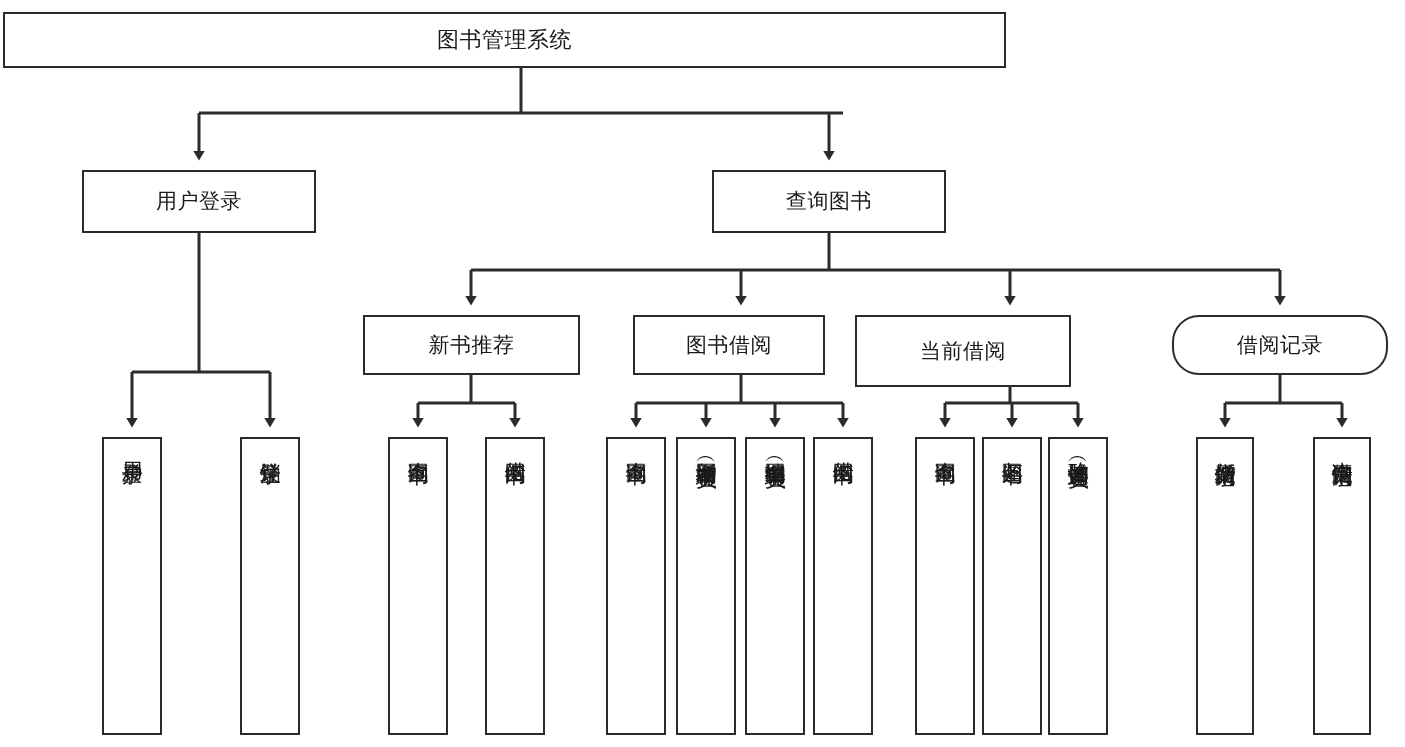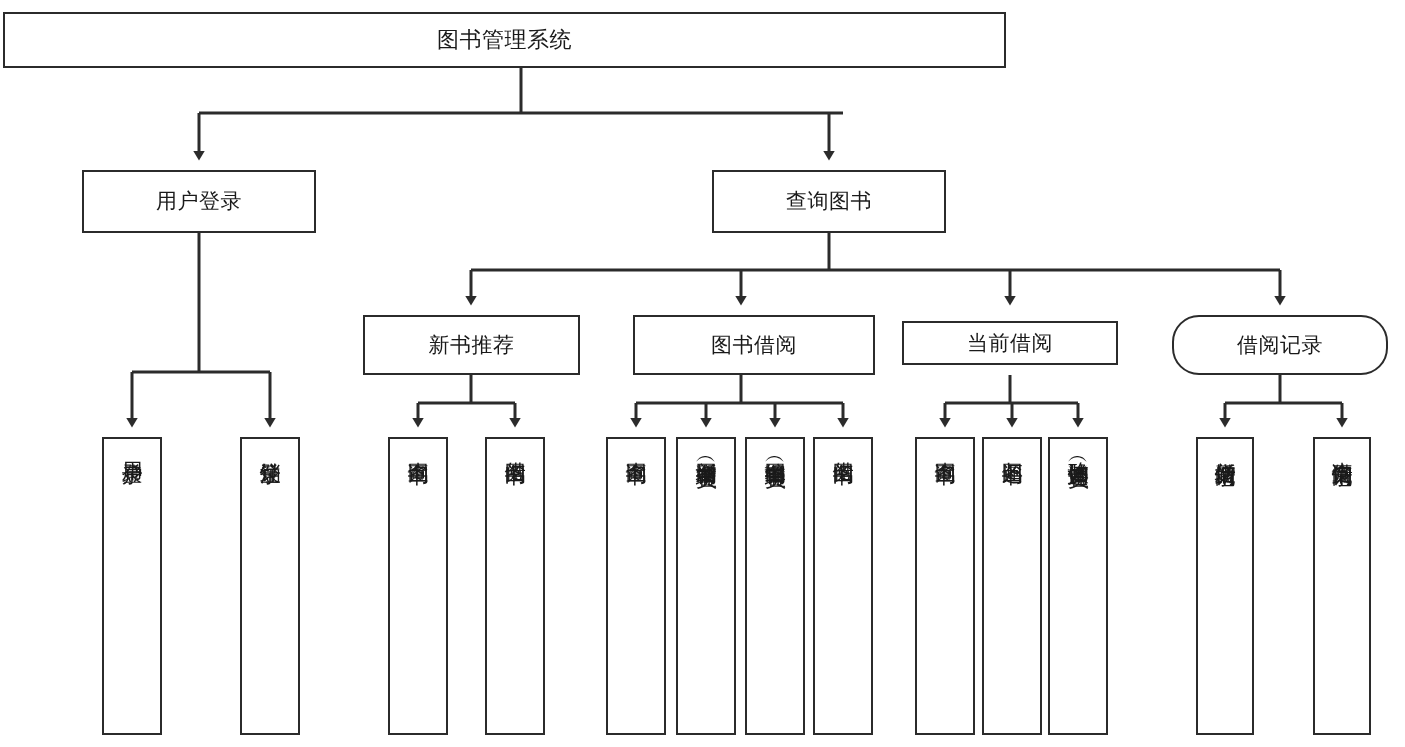--- a/index.html
+++ b/index.html
@@ -137,25 +137,25 @@
   </div>
 
   <div class="node horiz" style="left:712px; top:170px; width:234px; height:63px;">
     <span class="node-label">查询图书</span>
   </div>
 
   <div class="node horiz" style="left:363px; top:315px; width:217px; height:60px;">
     <span class="node-label">新书推荐</span>
   </div>
 
-  <div class="node horiz" style="left:633px; top:315px; width:242px; height:60px;">
+  <div class="node horiz" style="left:633px; top:315px; width:192px; height:60px;">
     <span class="node-label">图书借阅</span>
   </div>
 
-  <div class="node horiz" style="left:902px; top:315px; width:216px; height:44px;margin-top:6px;">
+  <div class="node horiz" style="left:855px; top:315px; width:216px; height:72px;">
     <span class="node-label">当前借阅</span>
   </div>
 
   <div class="node horiz" style="left:1172px; top:315px; width:216px; height:60px;border-radius:27px;">
     <span class="node-label">借阅记录</span>
   </div>
 
   <div class="node vert" style="left:102px; top:437px; width:60px; height:298px;">
     <span class="node-label">用户登录</span>
   </div>

